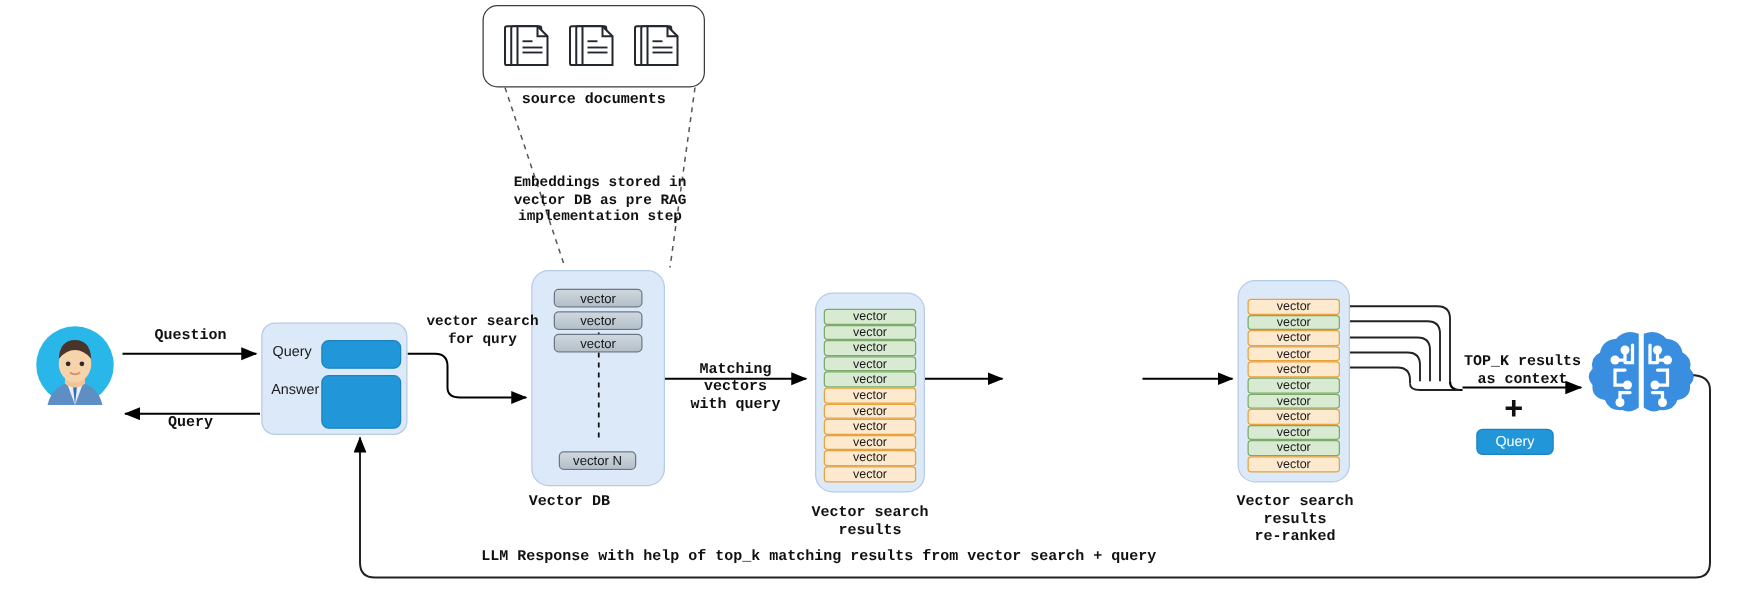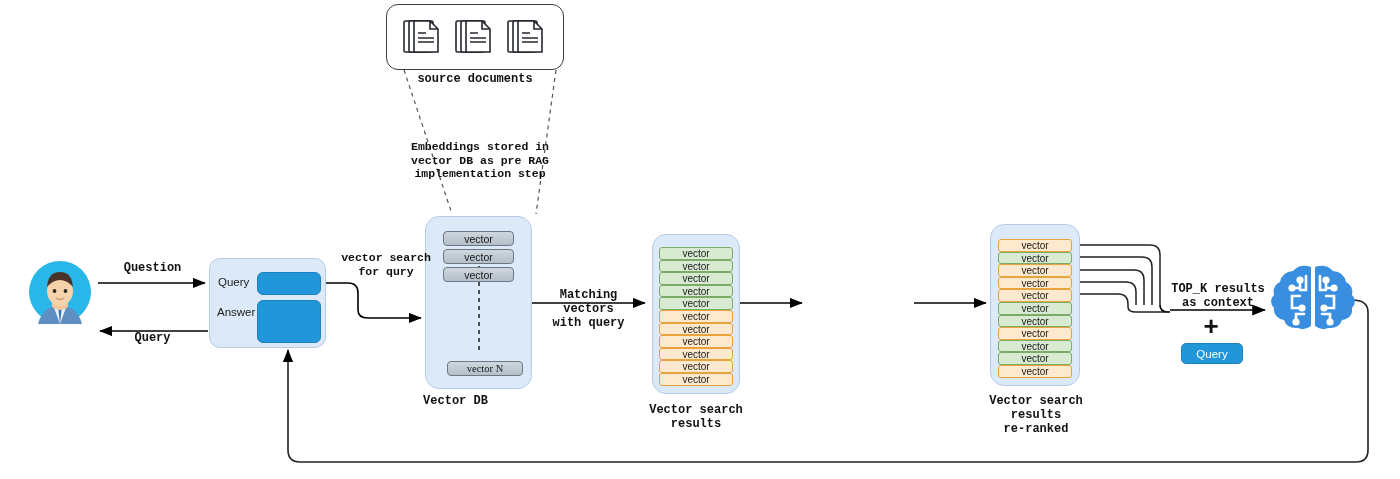--- a/index.html
+++ b/index.html
@@ -183,21 +183,21 @@
 vector DB as pre RAG
 implementation step</div>
 
   <div class="abs vdb"></div>
   <svg class="abs" style="left:425px;top:216px;width:107px;height:173px;">
     <path d="M54,50 L54,134" stroke="#111" stroke-width="1.4" stroke-dasharray="4,4" fill="none"></path>
   </svg>
   <div class="vrow-gray" style="top:231px;">vector</div>
   <div class="vrow-gray" style="top:249px;">vector</div>
   <div class="vrow-gray" style="top:267px;">vector</div>
-  <div class="vrow-gray" style="top:361px;width:76px;left:447px;font-family:Liberation Serif, serif;">vector N</div>
+  <div class="vrow-gray" style="top:361px;width:62px;left:447px;">vector N</div>
   <div class="lbl lbl-12" style="left:402px;top:394px;width:107px;">Vector DB</div>
 
   <svg class="abs" style="left:28px;top:260px;width:64px;height:64px;" viewBox="0 0 64 64">
     <circle cx="32" cy="32" r="31" fill="#29b6e8"></circle>
     <path d="M10,64 q4,-17 22,-19 q18,2 22,19 z" fill="#5e8fc4"></path>
     <path d="M25,45 L32,64 L39,45 z" fill="#e9eef5"></path>
     <path d="M30,45 h4 l-2,19 z" fill="#2f6fb5"></path>
     <path d="M24,38 h16 v9 q-8,6 -16,0 z" fill="#f0c59a"></path>
     <ellipse cx="32" cy="31" rx="13" ry="15" fill="#f6d3ab"></ellipse>
     <path d="M19,27 q1,-15 13,-15 q12,0 13,15 q-6,-7 -13,-7 q-7,0 -13,7 z" fill="#4a342a"></path>
@@ -280,13 +280,14 @@
         <circle cx="22" cy="26" r="3.6"></circle>
       <circle cx="32" cy="46" r="3.6"></circle>
         <circle cx="26" cy="60" r="3.6"></circle>
       <circle cx="56" cy="18" r="3.6"></circle>
         <circle cx="64" cy="26" r="3.6"></circle>
       <circle cx="54" cy="46" r="3.6"></circle>
         <circle cx="60" cy="60" r="3.6"></circle>
     </g>
   </svg>
 
+  <div class="lbl lbl-12" style="left:355px;top:438px;width:600px;">LLM Response with help of top_k matching results from vector search + query</div>
 </div>
 
 </body></html>

